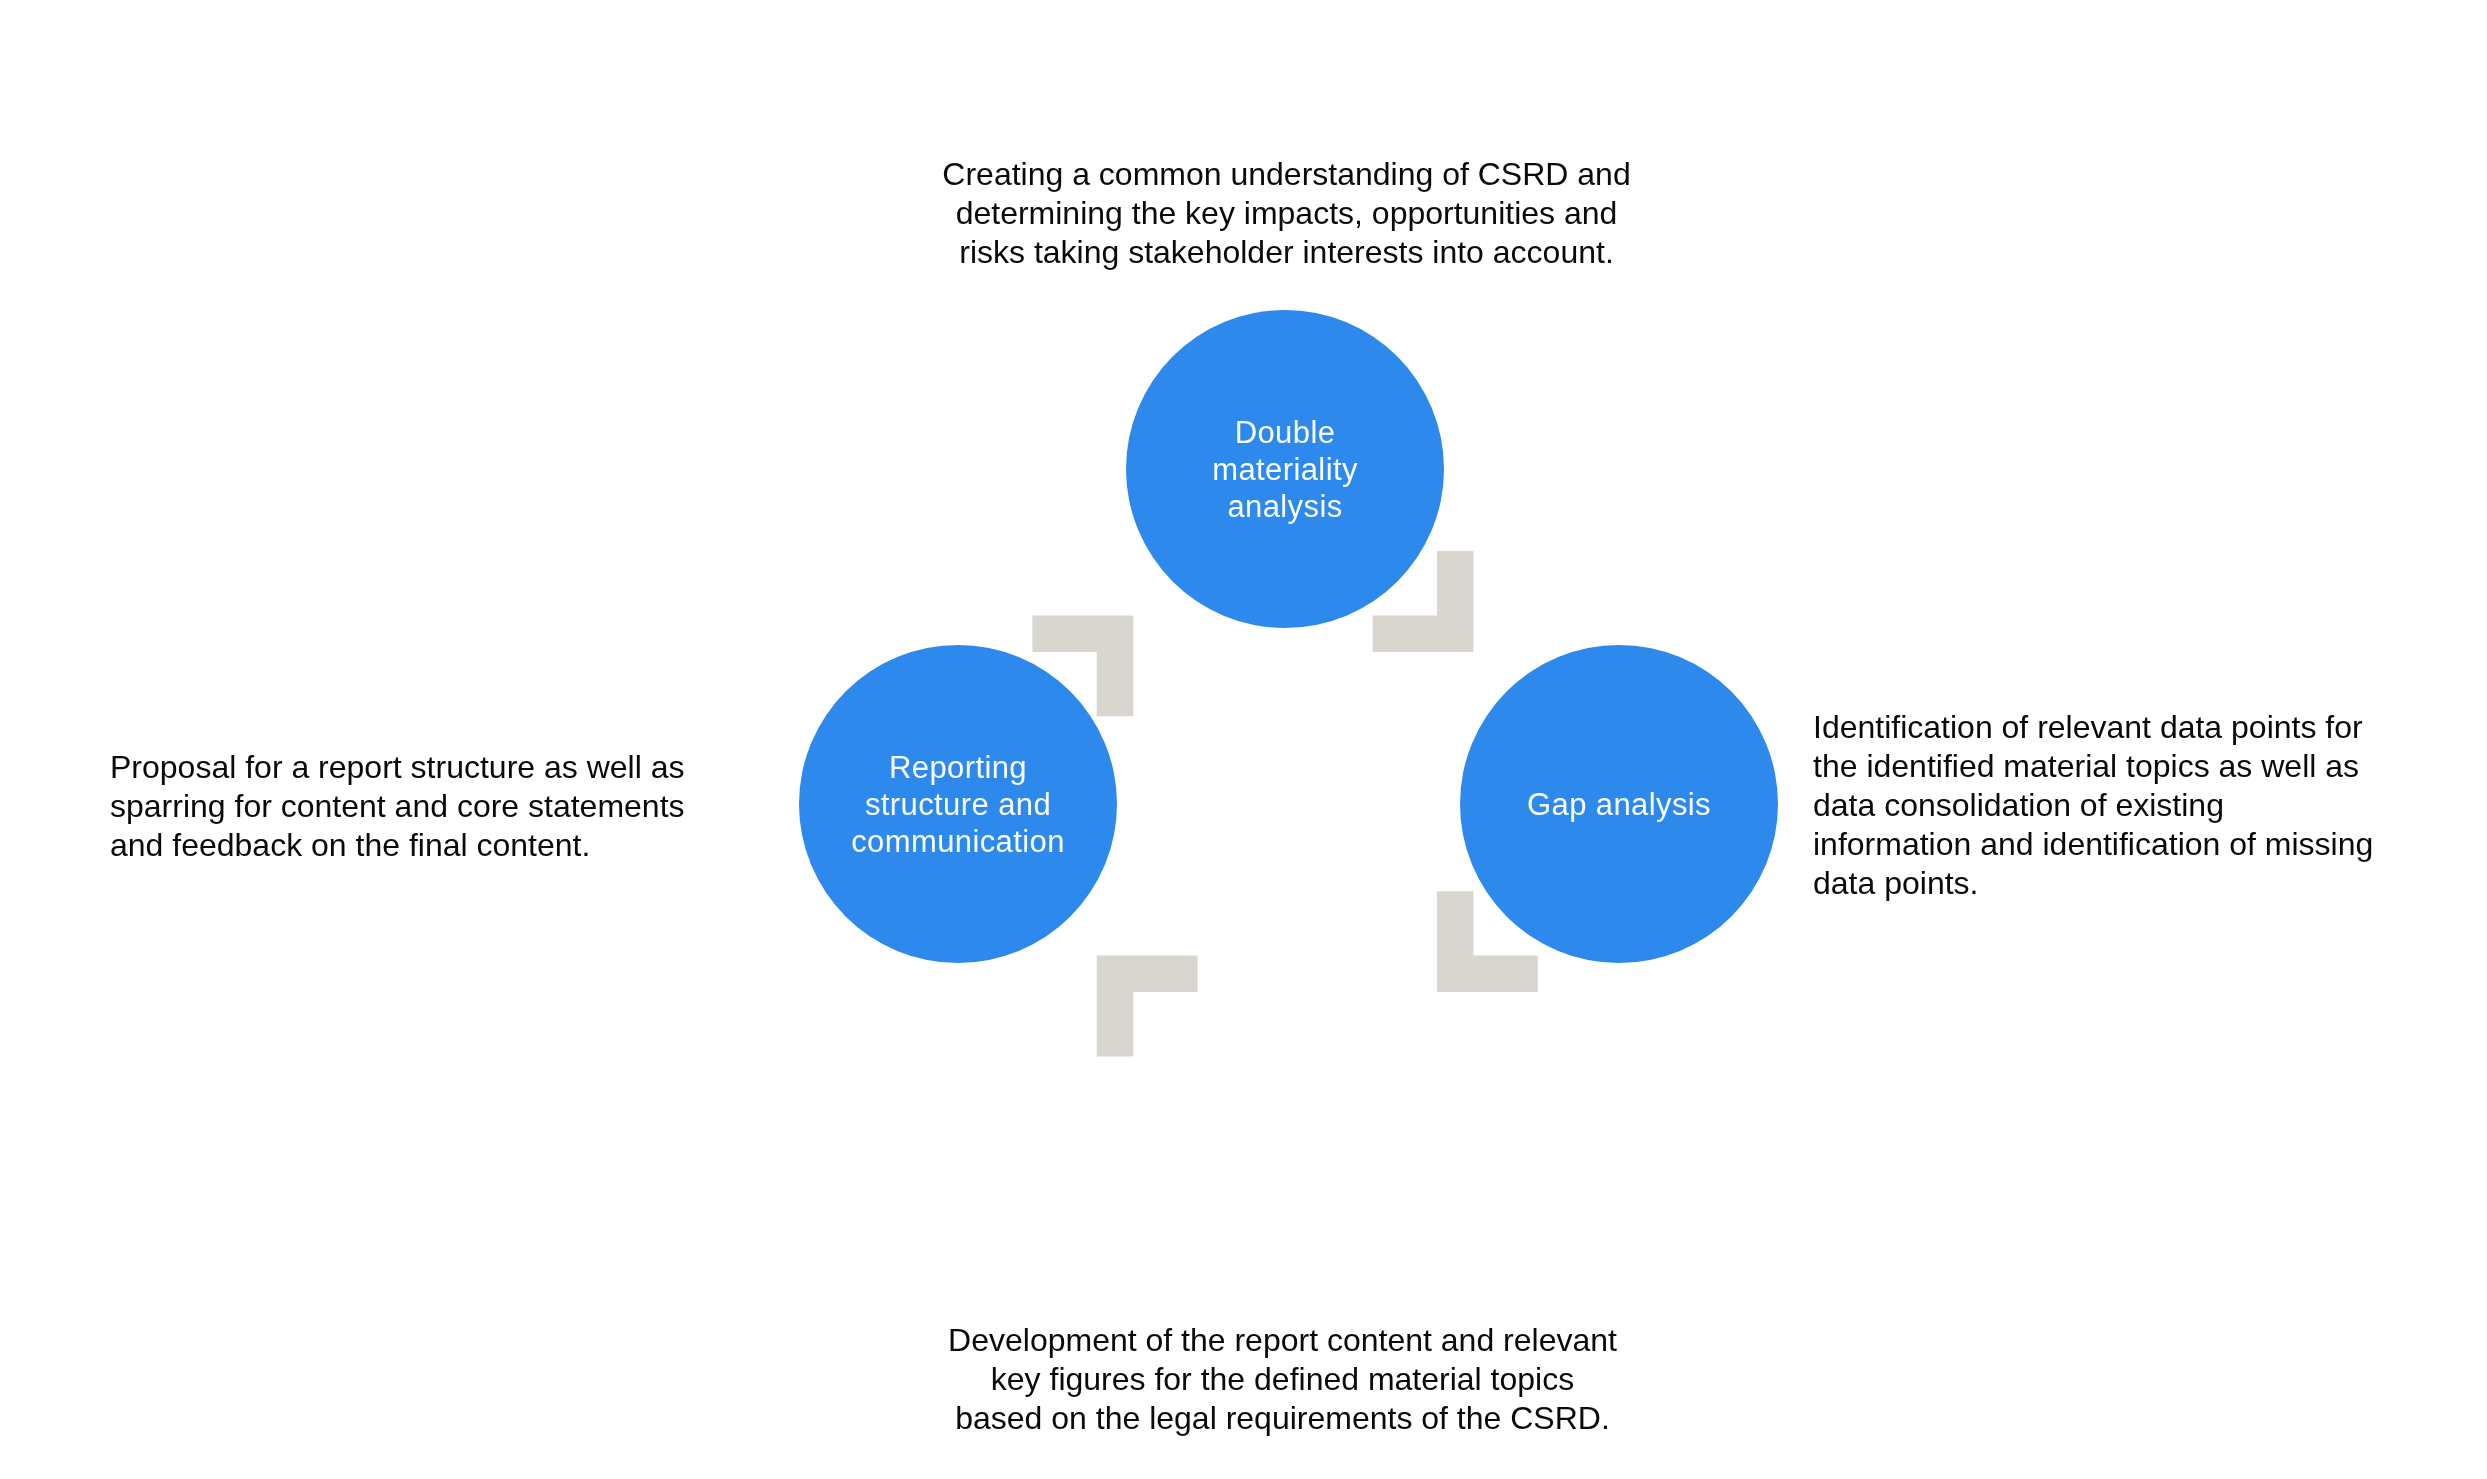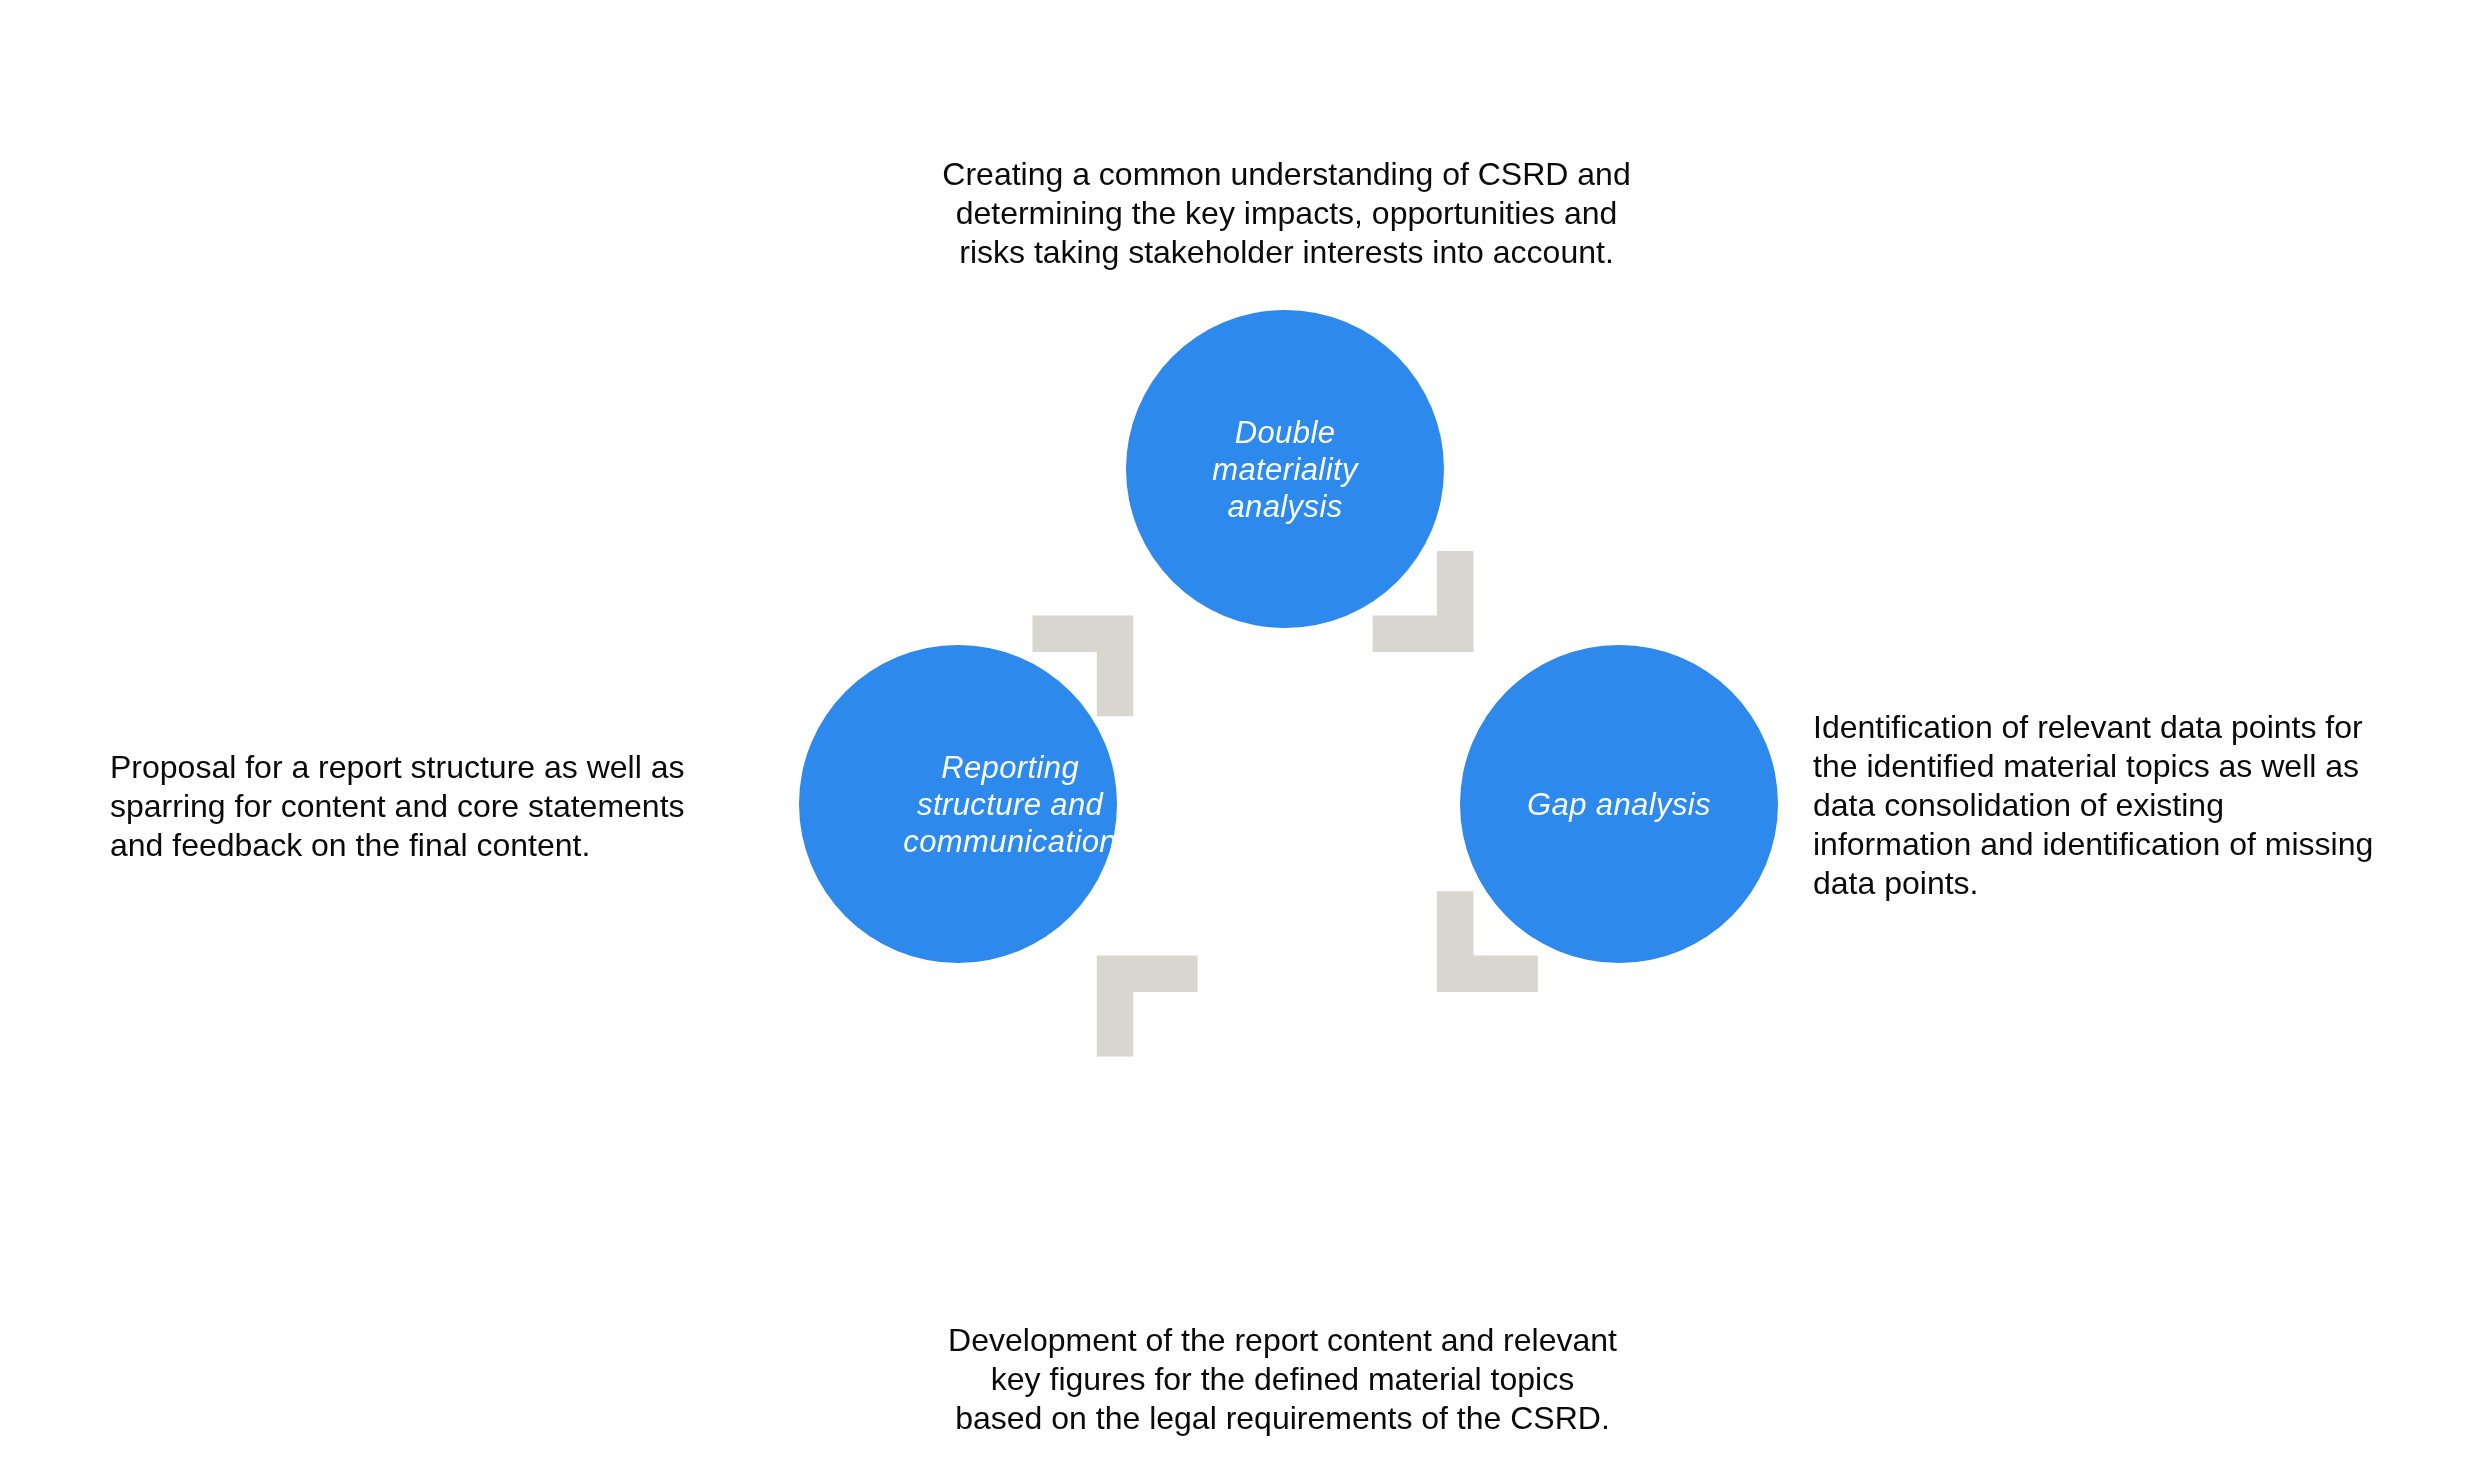--- a/index.html
+++ b/index.html
@@ -26,33 +26,32 @@
   }
   .circle{
     position:absolute;
     width:318px;height:318px;
     border-radius:50%;
     background:var(--circle-fill);
     display:flex;
     align-items:center;
     justify-content:center;
     text-align:center;
-    font-style:italic;
   }
   .circle-label{
     color:var(--circle-text);
     font-size:31px;
     line-height:37px;
     white-space:pre-line;
     letter-spacing:0.4px;
   }
   .circle-top{left:1126px;top:310px;}
   .circle-right{left:1460px;top:645px;text-align:center;}
   .circle-bottom{left:1124px;top:979px;}
-  .circle-left{left:799px;top:645px;justify-content:flex-end;}
+  .circle-left{left:799px;top:645px;}
   .caption{
     position:absolute;
     color:var(--caption);
     font-size:32px;
     line-height:39px;
     white-space:pre-line;
   }
   .caption-top{
     left:885px;top:155px;width:803px;
     text-align:center;

